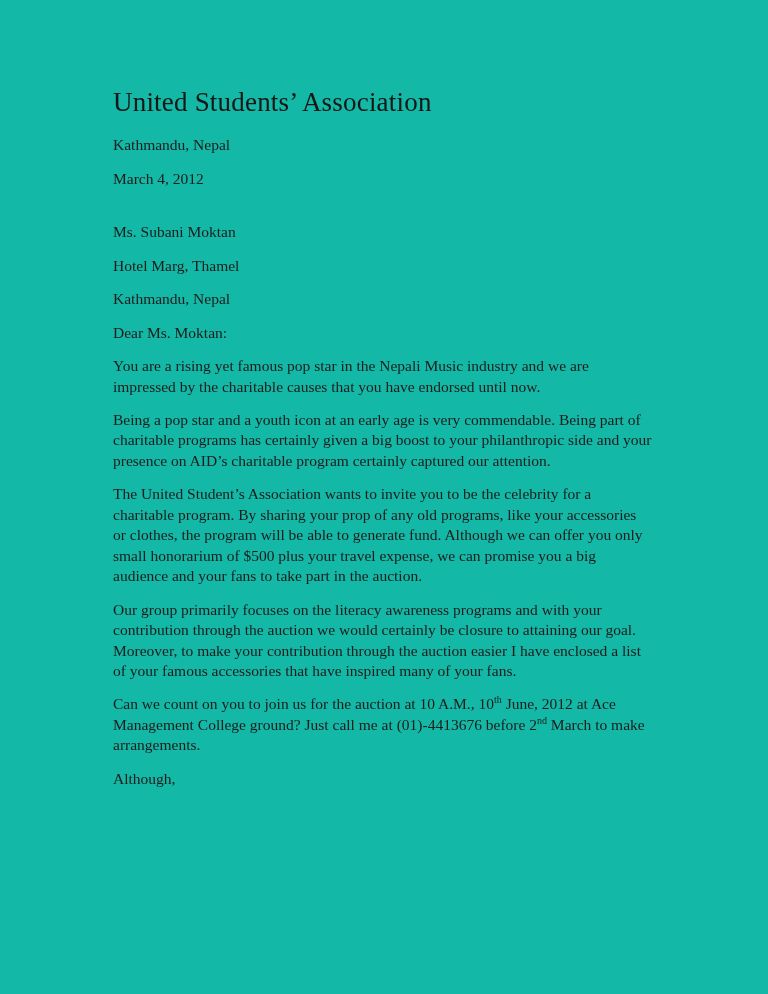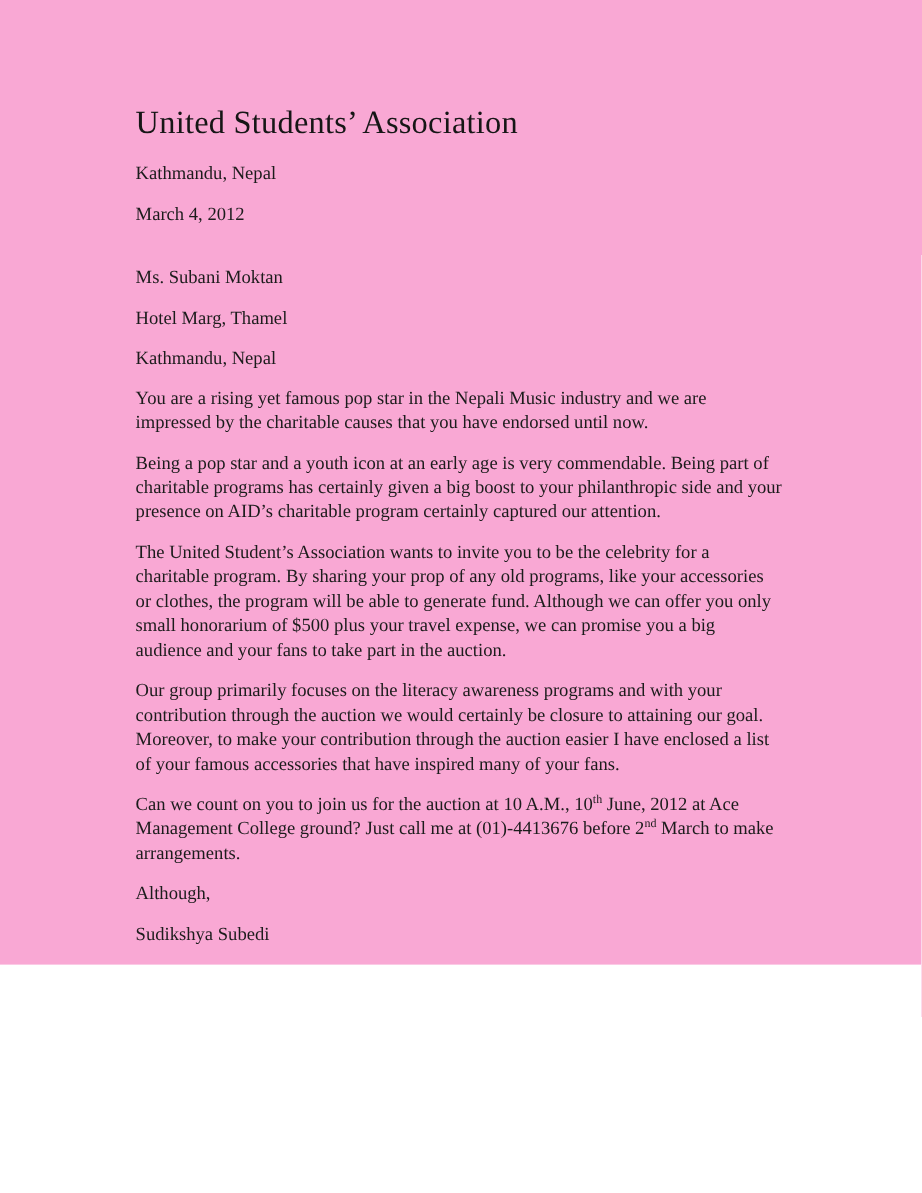--- a/index.html
+++ b/index.html
@@ -3,22 +3,22 @@
 <meta charset="utf-8">
 <style>
   html, body {
     margin: 0;
     padding: 0;
     background: #ffffff;
   }
   .page {
     position: relative;
     width: 768px;
-    height: 804px;
-    background: #f9a8d4;
+    height: 994px;
+    background: #14b8a6;
     box-sizing: border-box;
     padding: 86px 115px 0 113px;
     font-family: "Liberation Serif", serif;
     color: #1c1c1c;
     overflow: hidden;
   }
   .letter-title {
     font-size: 27px;
     font-weight: 400;
     line-height: 1.2;
@@ -52,30 +52,30 @@
   <p class="line">Kathmandu, Nepal</p>
 
   <p class="line">March 4, 2012</p>
 
   <p class="line recipient-block-start">Ms. Subani Moktan</p>
 
   <p class="line">Hotel Marg, Thamel</p>
 
   <p class="line">Kathmandu, Nepal</p>
 
+  <p class="line">Dear Ms. Moktan:</p>
 
   <p class="para">You are a rising yet famous pop star in the Nepali Music industry and we are impressed by the charitable causes that you have endorsed until now.</p>
 
   <p class="para">Being a pop star and a youth icon at an early age is very commendable. Being part of charitable programs has certainly given a big boost to your philanthropic side and your presence on AID’s charitable program certainly captured our attention.</p>
 
   <p class="para">The United Student’s Association wants to invite you to be the celebrity for a charitable program. By sharing your prop of any old programs, like your accessories or clothes, the program will be able to generate fund. Although we can offer you only small honorarium of $500 plus your travel expense, we can promise you a big audience and your fans to take part in the auction.</p>
 
   <p class="para">Our group primarily focuses on the literacy awareness programs and with your contribution through the auction we would certainly be closure to attaining our goal. Moreover, to make your contribution through the auction easier I have enclosed a list of your famous accessories that have inspired many of your fans.</p>
 
   <p class="para"><span>Can we count on you to join us for the auction at 10 A.M., 10</span><sup>th</sup><span> June, 2012 at Ace Management College ground? Just call me at (01)-4413676 before 2</span><sup>nd</sup><span> March to make arrangements.</span></p>
 
   <p class="line">Although,</p>
 
-  <p class="line">Sudikshya Subedi</p>
 
 
 
 </div>
 
 </body></html>

